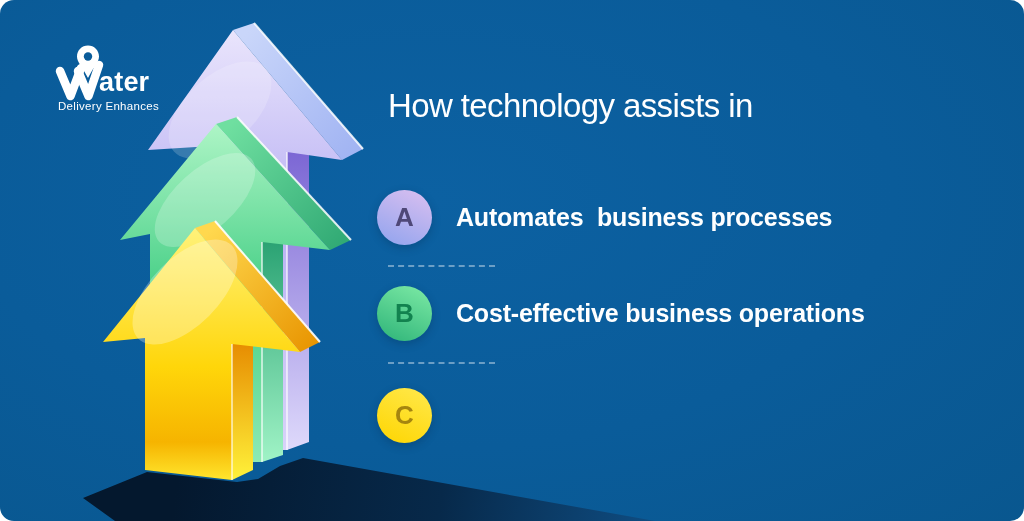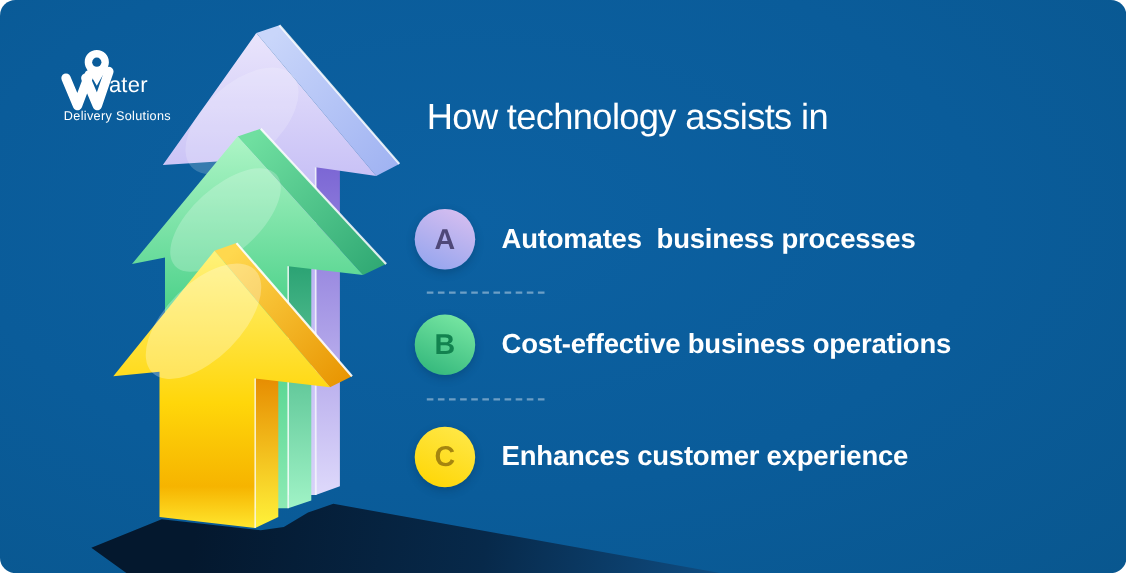--- a/index.html
+++ b/index.html
@@ -7,21 +7,21 @@
     position:relative;width:1024px;height:521px;overflow:hidden;
     border-radius:14px;
     background:radial-gradient(ellipse at 42% 38%, #0c61a2 0%, #0a5c9a 55%, #09578f 100%);
   }
   .illustration{position:absolute;left:0;top:0;width:1024px;height:521px;}
   
   .logo{position:absolute;left:52px;top:38px;width:130px;height:80px;color:#fff;}
   .logo svg{position:absolute;left:0;top:0;}
   .brand-name{
     position:absolute;left:47px;top:29px;
-    font-size:20px;font-weight:400;letter-spacing:.2px;color:#fff;
+    font-size:27px;font-weight:700;letter-spacing:.2px;color:#fff;
   }
   .brand-tagline{
     position:absolute;left:6px;top:62px;width:140px;
     font-size:11.5px;font-weight:400;letter-spacing:.3px;color:#fff;
   }
   
   .content{position:absolute;left:377px;top:0;width:647px;height:521px;color:#fff;}
   .title{position:absolute;left:11px;top:86px;line-height:39px;letter-spacing:-0.6px;}
   .title .line1{display:block;font-size:33px;font-weight:400;}
   .title .line2{display:block;font-size:35px;font-weight:700;}
@@ -129,21 +129,21 @@
 
       <path d="M8,33 L18.5,58 L29,30" fill="none" stroke="#ffffff" stroke-width="8.5" stroke-linecap="round" stroke-linejoin="round"></path>
       <path d="M26,33 L36.5,58 L47,27" fill="none" stroke="#ffffff" stroke-width="8.5" stroke-linecap="round" stroke-linejoin="round"></path>
 
       <g>
         <path d="M36,7.5 c6.2,0 11,4.8 11,11 c0,5.8 -4.6,8.8 -11,21.5 c-6.4,-12.7 -11,-15.7 -11,-21.5 c0,-6.2 4.8,-11 11,-11 Z" fill="#ffffff"></path>
         <circle cx="36" cy="18.5" r="4.2" fill="#0a5c9a"></circle>
       </g>
     </svg>
     <span class="brand-name">ater</span>
-    <div class="brand-tagline">Delivery Solutions</div>
+    <div class="brand-tagline">Delivery Enhances</div>
   </div>
 
   <div class="content">
     <h1 class="title" style="margin:0;font-weight:400;">
       <span class="line1">How technology assists in</span>
     </h1>
 
     <div class="row row-a">
       <div class="badge" style="background: linear-gradient(205deg, rgb(220, 192, 240), rgb(143, 163, 238));">
         <span class="badge-letter" style="color: rgb(79, 72, 120);">A</span>
@@ -159,17 +159,16 @@
       </div>
       <span class="item-text">Cost-effective business operations</span>
     </div>
 
     <div class="sep sep-2"></div>
 
     <div class="row row-c">
       <div class="badge" style="background: linear-gradient(205deg, rgb(255, 233, 77), rgb(254, 213, 0));">
         <span class="badge-letter" style="color: rgb(165, 133, 15);">C</span>
       </div>
-      <span class="item-text">Enhances customer experience</span>
     </div>
   </div>
 
 </div>
 
 </body></html>

